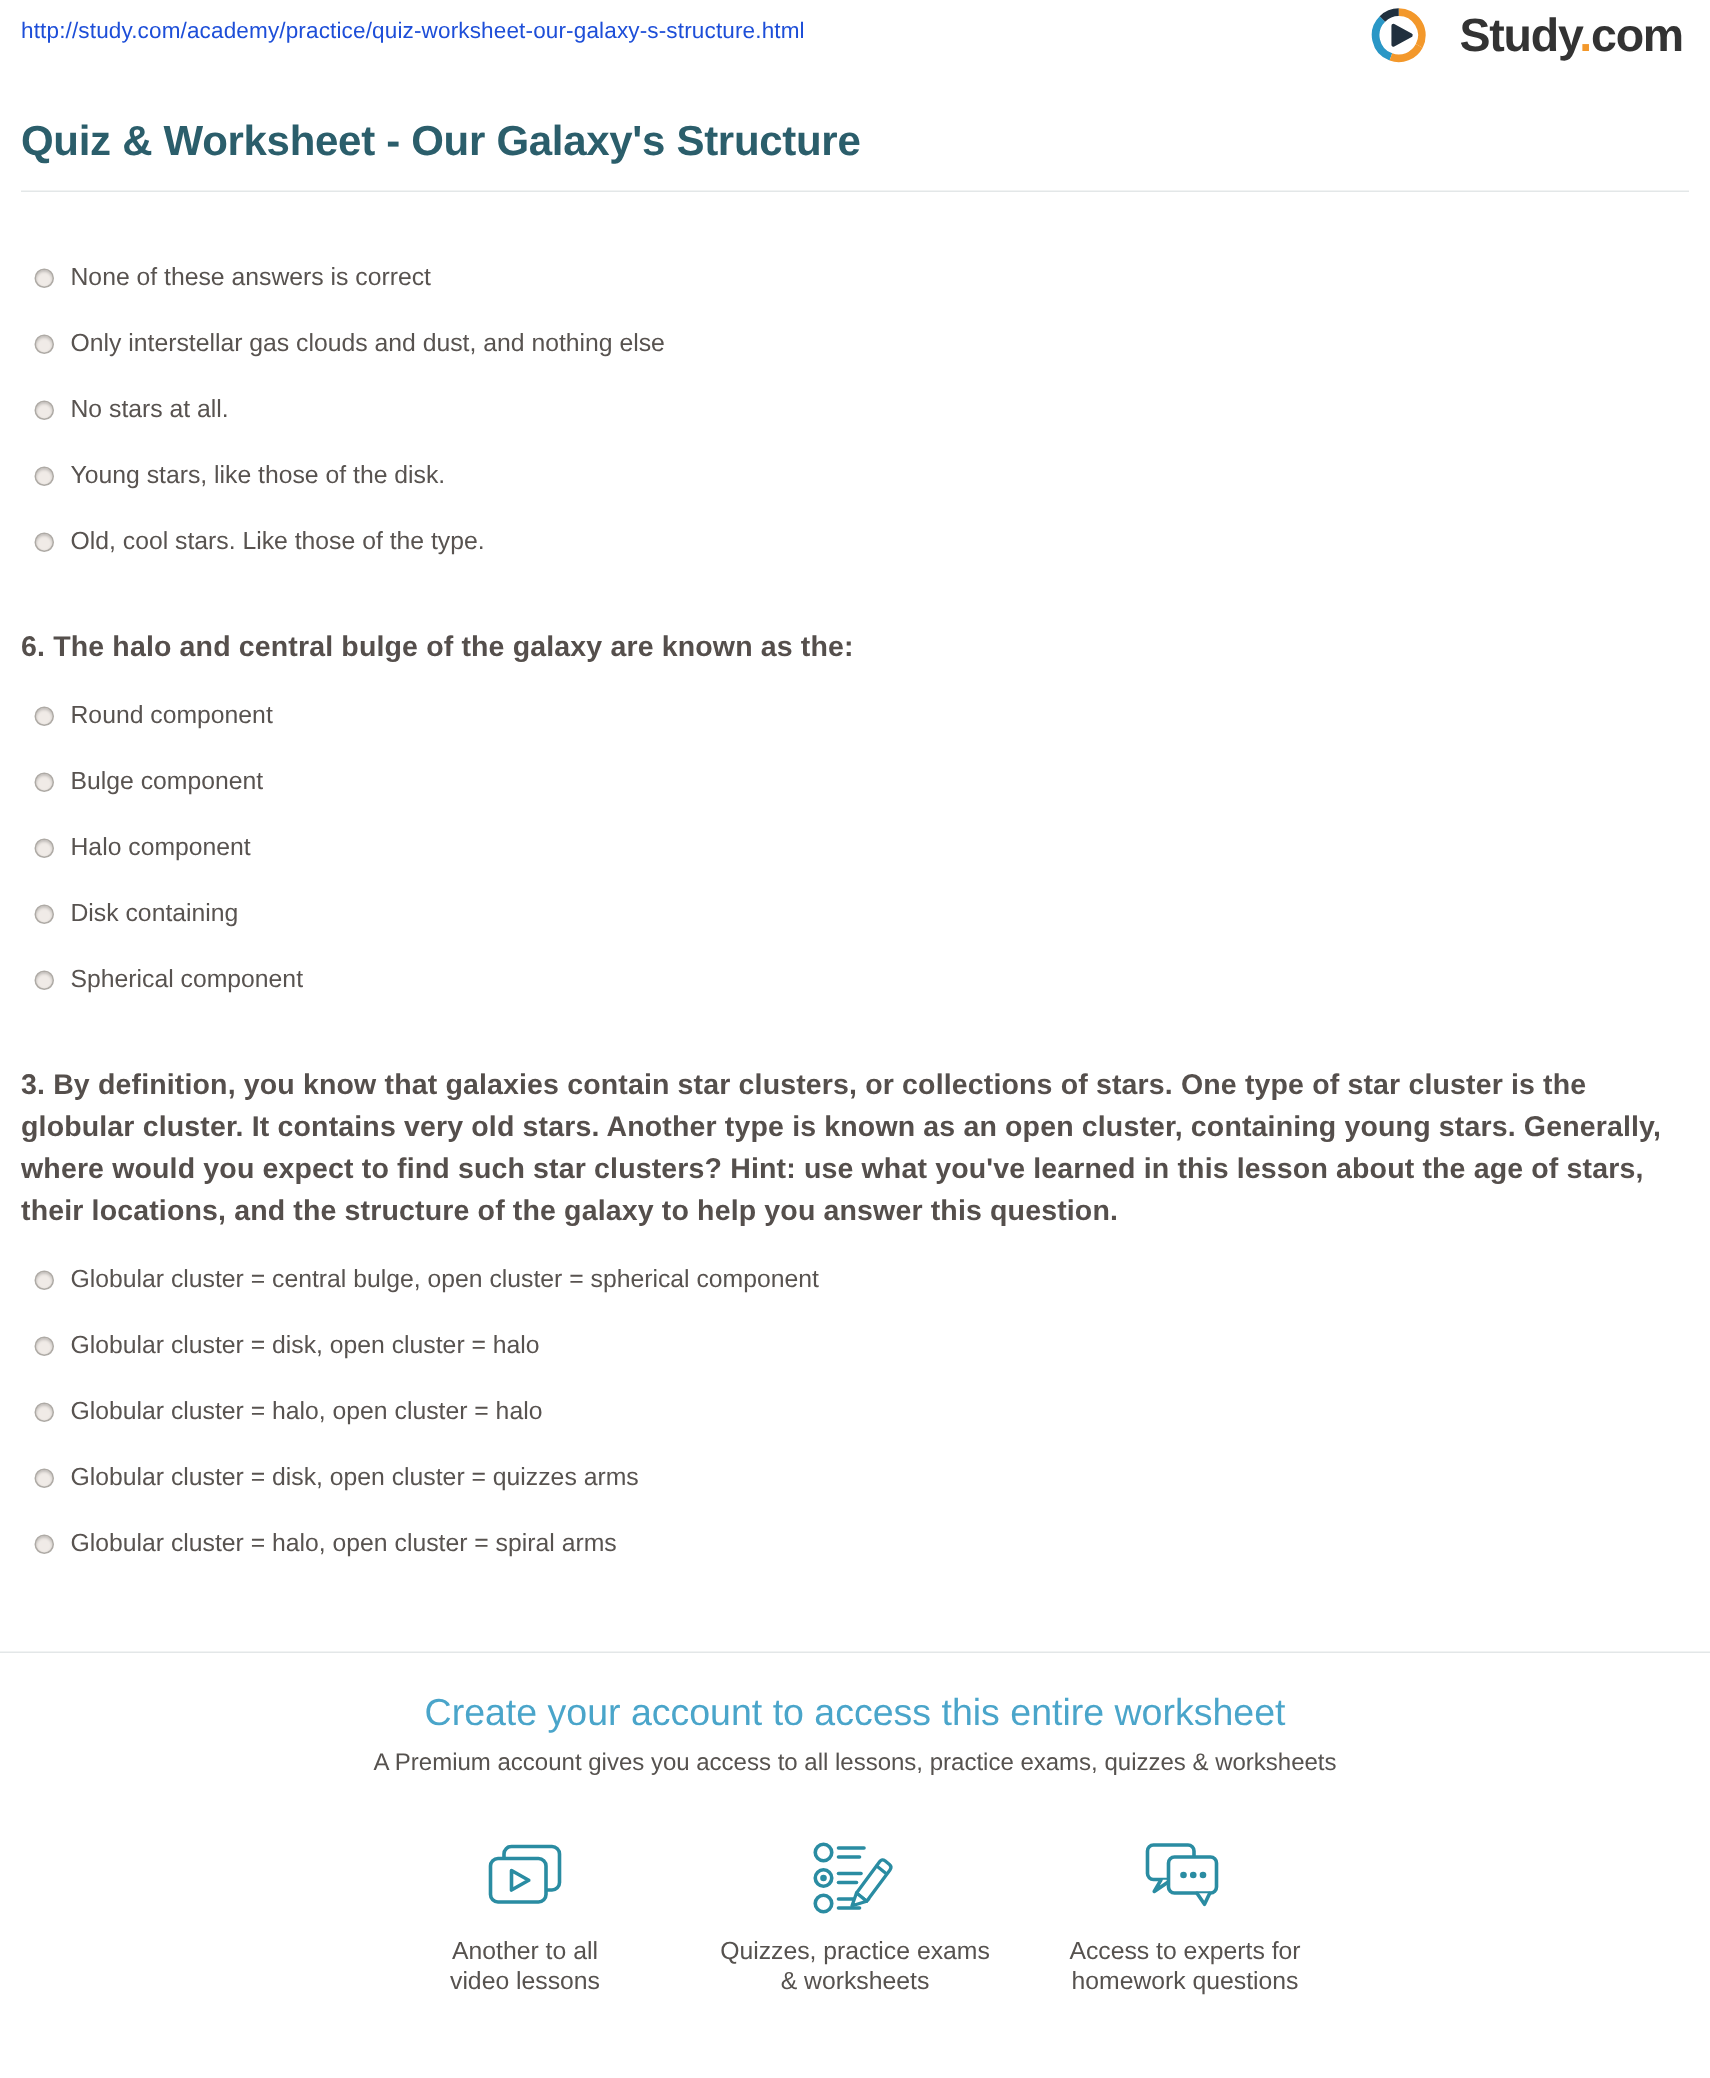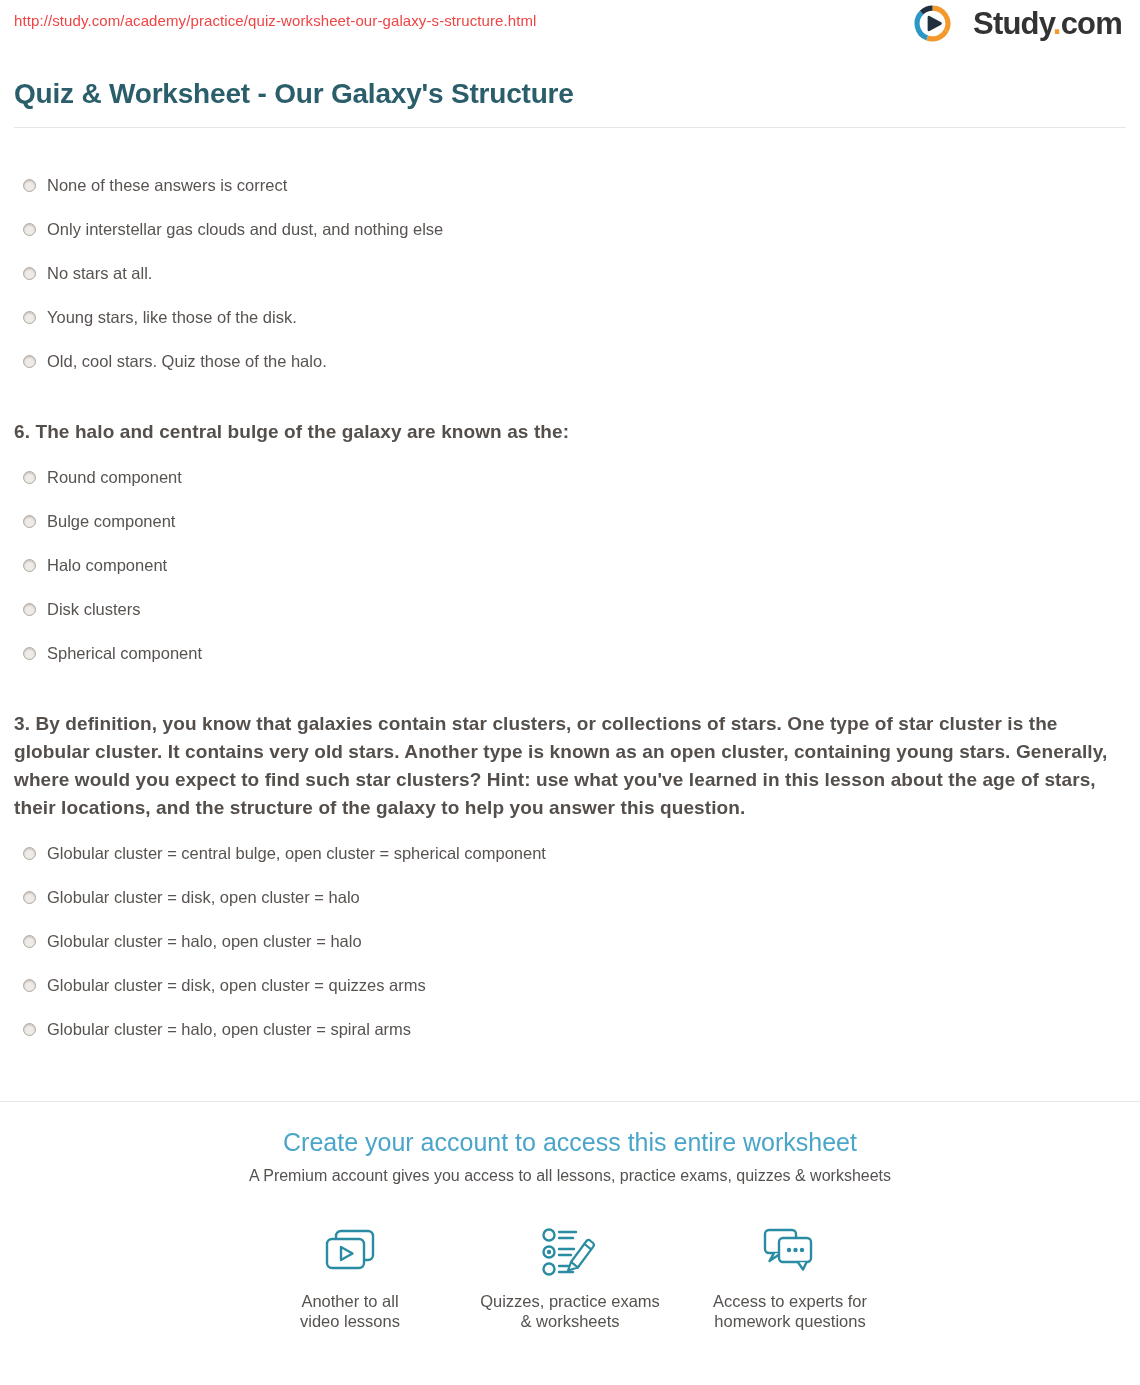--- a/index.html
+++ b/index.html
@@ -6,21 +6,21 @@
   html, body { margin: 0; padding: 0; }
   body {
     width: 1140px; height: 1385px; overflow: hidden;
     background: #ffffff;
     font-family: "Liberation Sans", sans-serif;
     -webkit-font-smoothing: antialiased;
   }
 
   
   .header { position: relative; padding: 12px 18px 0 14px; height: 52px; }
-  .url { font-size: 15px; color: #ef4444; letter-spacing: 0.1px; }
+  .url { font-size: 15px; color: #1d4ed8; letter-spacing: 0.1px; }
   .logo { position: absolute; right: 18px; top: 5px; display: flex; align-items: center; gap: 22px; cursor: pointer; }
   .logo-text { font-size: 31px; font-weight: 700; color: #333333; letter-spacing: -0.8px; line-height: 36px; }
   .logo-dot { color: #f3982b; }
 
   
   .page-title { margin: 26px 18px 0 14px; font-size: 28px; font-weight: 700; color: #2b5e6b; letter-spacing: -0.2px; }
   .title-divider { border: none; border-top: 1px solid #e3e7e8; margin: 17px 14px 0 14px; }
 
   
   main { padding: 0 18px 0 14px; }
@@ -84,21 +84,21 @@
       <label class="option">
         <span class="radio"></span>
         <span class="opt-label">No stars at all.</span>
       </label>
       <label class="option">
         <span class="radio"></span>
         <span class="opt-label">Young stars, like those of the disk.</span>
       </label>
       <label class="option">
         <span class="radio"></span>
-        <span class="opt-label">Old, cool stars. Quiz those of the halo.</span>
+        <span class="opt-label">Old, cool stars. Like those of the type.</span>
       </label>
     </div>
   </section>
 
   <section class="question">
     <h2 class="q-text">6. The halo and central bulge of the galaxy are known as the:</h2>
     <div class="options">
       <label class="option">
         <span class="radio"></span>
         <span class="opt-label">Round component</span>
@@ -106,21 +106,21 @@
       <label class="option">
         <span class="radio"></span>
         <span class="opt-label">Bulge component</span>
       </label>
       <label class="option">
         <span class="radio"></span>
         <span class="opt-label">Halo component</span>
       </label>
       <label class="option">
         <span class="radio"></span>
-        <span class="opt-label">Disk clusters</span>
+        <span class="opt-label">Disk containing</span>
       </label>
       <label class="option">
         <span class="radio"></span>
         <span class="opt-label">Spherical component</span>
       </label>
     </div>
   </section>
 
   <section class="question">
     <h2 class="q-text">3. By definition, you know that galaxies contain star clusters, or collections of stars. One type of star cluster is the globular cluster. It contains very old stars. Another type is known as an open cluster, containing young stars. Generally, where would you expect to find such star clusters? Hint: use what you've learned in this lesson about the age of stars, their locations, and the structure of the galaxy to help you answer this question.</h2>

